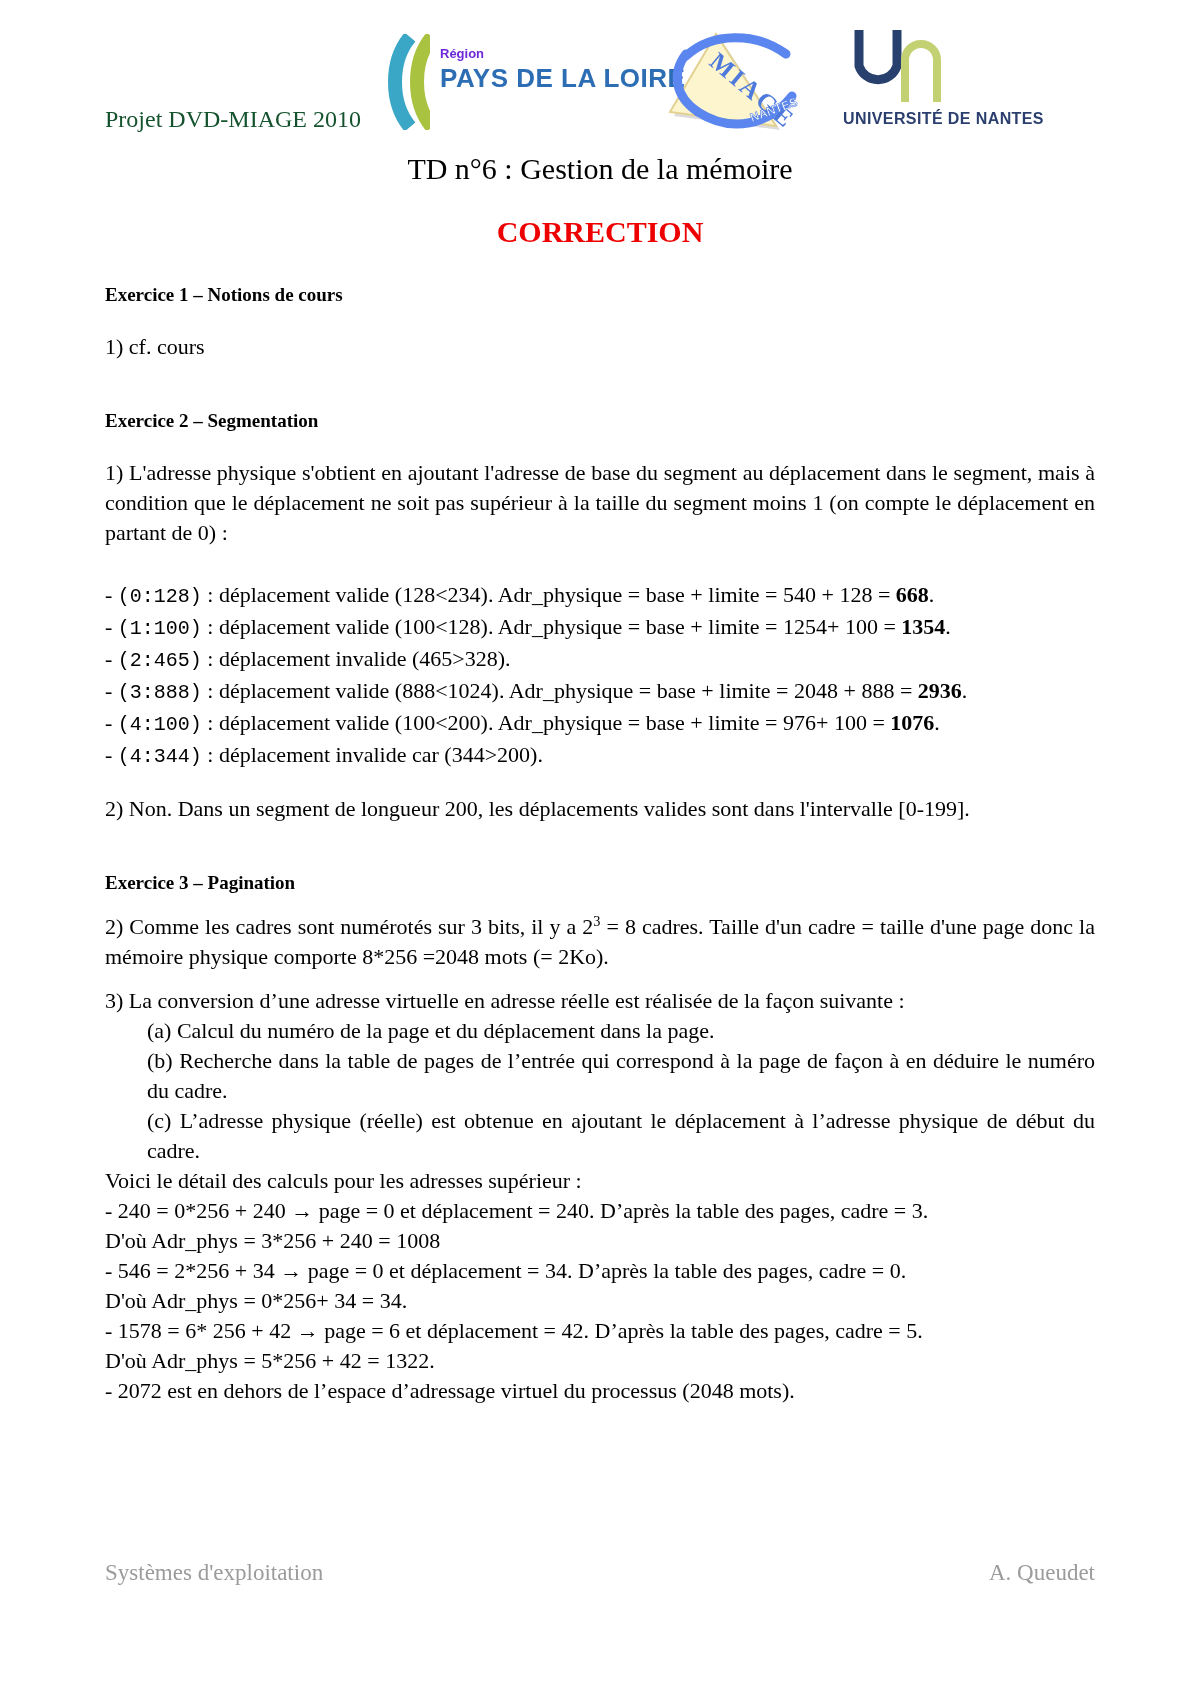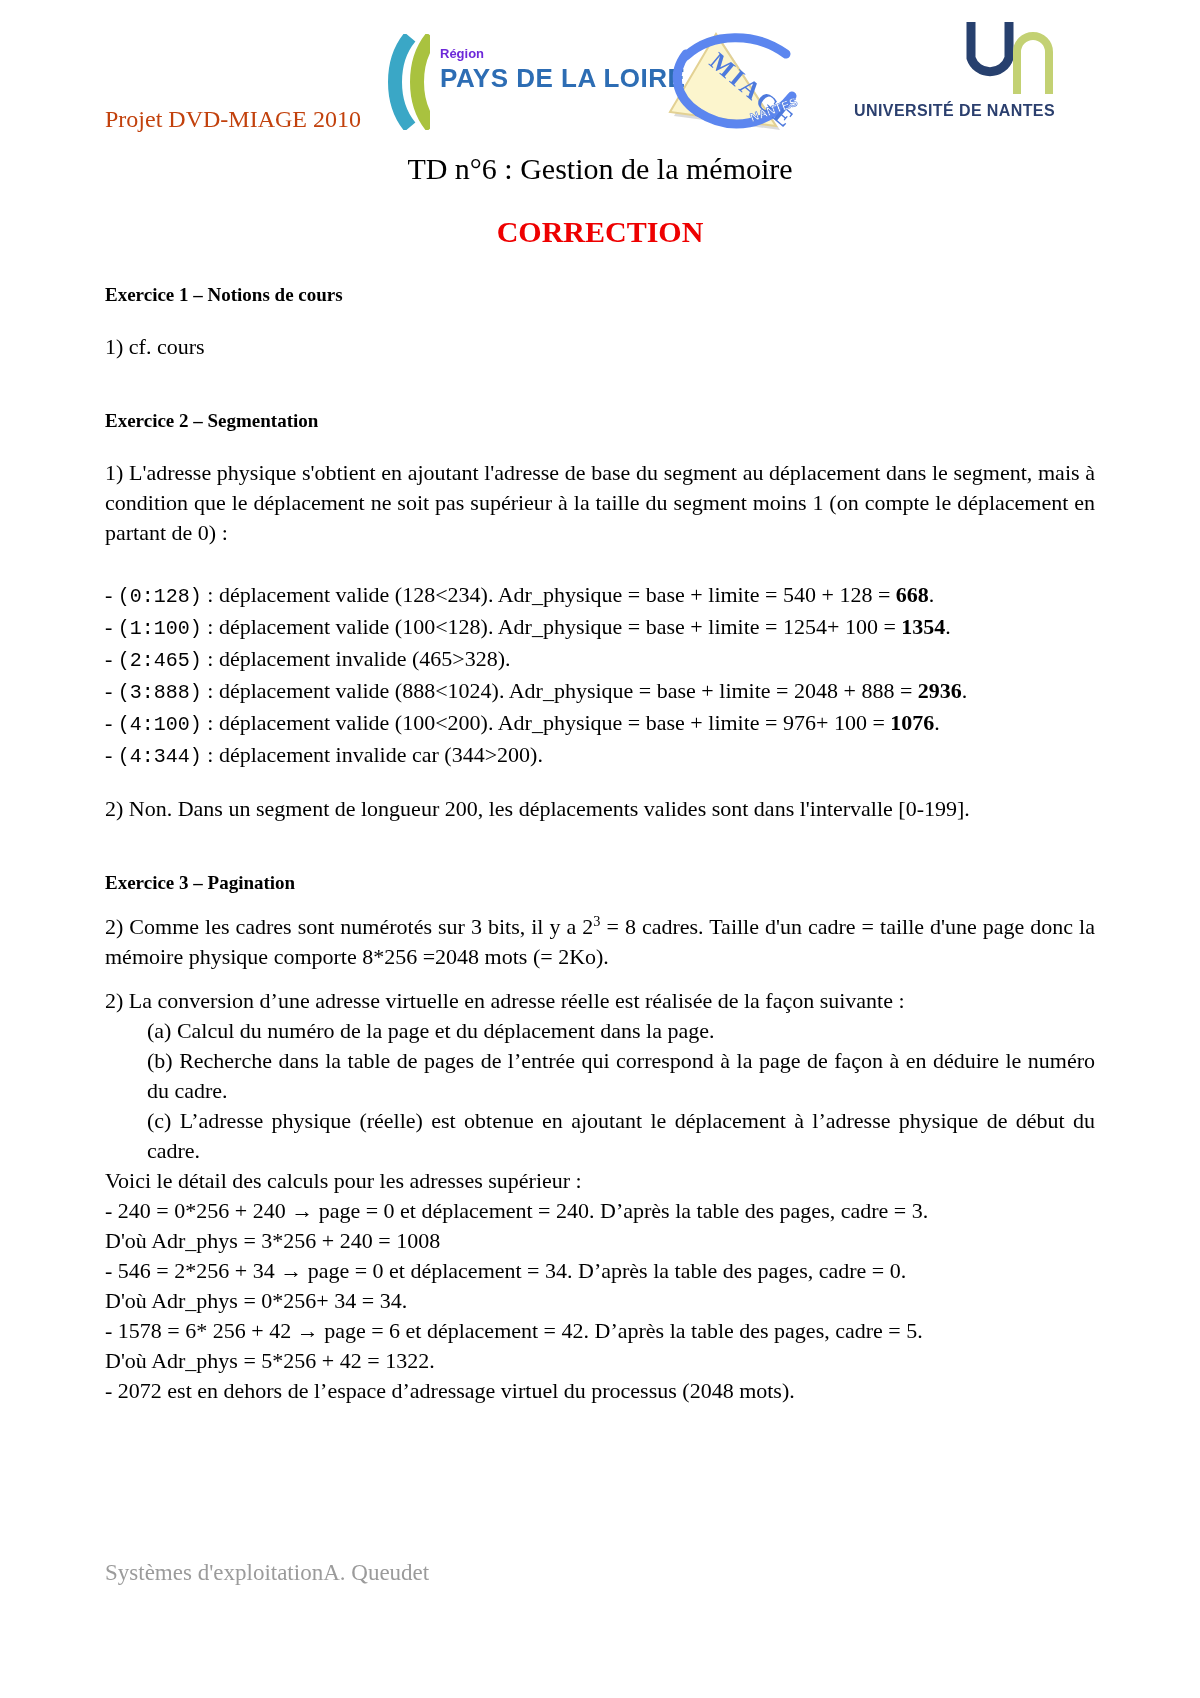--- a/index.html
+++ b/index.html
@@ -9,30 +9,30 @@
     height:1698px;
     background:#ffffff;
     font-family:"Liberation Serif", serif;
     color:#000000;
     overflow:hidden;
   }
 
   
   .project-label {
     position:absolute; left:105px; top:106px;
-    font-size:24px; color:#c2410c;
+    font-size:24px; color:#14532d;
   }
   .logo-region { position:absolute; left:376px; top:34px; display:flex; }
   .region-text { padding-top:12px; margin-left:10px; font-family:"Liberation Sans", sans-serif; }
   .region-small { font-size:13px; font-weight:bold; color:#6d28d9; }
   .region-big   { font-size:26px; font-weight:bold; color:#2d6db4; letter-spacing:0.5px; margin-top:2px; }
 
   .logo-miage { position:absolute; left:652px; top:20px; width:160px; height:122px; }
 
-  .logo-un { position:absolute; left:843px; top:22px; width:212px; text-align:right; }
+  .logo-un { position:absolute; left:843px; top:30px; width:212px; text-align:left; }
   .un-label {
     font-family:"Liberation Sans", sans-serif;
     font-size:16px; font-weight:bold; color:#2b3f6e;
     letter-spacing:0.4px; margin-top:4px; white-space:nowrap;
   }
 
   
   .content {
     position:absolute; left:105px; right:105px; top:150px;
     font-size:22px; line-height:30px;
@@ -51,21 +51,21 @@
   .seg-item { white-space:nowrap; }
   .mono { font-family:"Liberation Mono", monospace; font-size:20px; }
   .bold { font-weight:bold; }
   .step { padding-left:42px; text-align:justify; }
   .calc-line { white-space:nowrap; }
   sup { font-size:0.65em; line-height:0; }
 
   
   .footer {
     position:absolute; left:105px; right:105px; top:1560px;
-    display:flex; 
+    display:flex; justify-content:space-between;
     font-size:23px; color:#9b9b9b;
   }
 </style>
 </head>
 <body>
 
 <div class="page">
 
   <div class="project-label">Projet DVD-MIAGE 2010</div>
 
@@ -117,21 +117,21 @@
       <div class="seg-item"><span>- </span><span class="mono">(2:465)</span><span> : déplacement invalide (465&gt;328).</span><span class="bold"></span><span></span></div>
       <div class="seg-item"><span>- </span><span class="mono">(3:888)</span><span> : déplacement valide (888&lt;1024). Adr_physique = base + limite = 2048 + 888 = </span><span class="bold">2936</span><span>.</span></div>
       <div class="seg-item"><span>- </span><span class="mono">(4:100)</span><span> : déplacement valide (100&lt;200). Adr_physique = base + limite = 976+ 100 = </span><span class="bold">1076</span><span>.</span></div>
       <div class="seg-item"><span>- </span><span class="mono">(4:344)</span><span> : déplacement invalide car (344&gt;200).</span><span class="bold"></span><span></span></div>
     </div>
 
     <div class="para">2) Non. Dans un segment de longueur 200, les déplacements valides sont dans l'intervalle [0-199].</div>
 
     <div class="section-heading mt-lg">Exercice 3 – Pagination</div>
     <div class="para-tight justify"><span>2) Comme les cadres sont numérotés sur 3 bits, il y a 2</span><sup>3</sup><span> = 8 cadres. Taille d'un cadre = taille d'une page donc la mémoire physique comporte 8*256 =2048 mots (= 2Ko).</span></div>
-    <div class="para-tight">2) La conversion d’une adresse virtuelle en adresse réelle est réalisée de la façon suivante :</div>
+    <div class="para-tight">3) La conversion d’une adresse virtuelle en adresse réelle est réalisée de la façon suivante :</div>
 
     <div>
       <div class="step">(a) Calcul du numéro de la page et du déplacement dans la page.</div>
       <div class="step">(b) Recherche dans la table de pages de l’entrée qui correspond à la page de façon à en déduire le numéro du cadre.</div>
       <div class="step">(c) L’adresse physique (réelle) est obtenue en ajoutant le déplacement à l’adresse physique de début du cadre.</div>
     </div>
 
     <div class="calc-line">Voici le détail des calculs pour les adresses supérieur :</div>
     <div>
       <div class="calc-line">- 240 = 0*256 + 240 →  page = 0 et déplacement = 240. D’après la table des pages, cadre = 3.</div>

